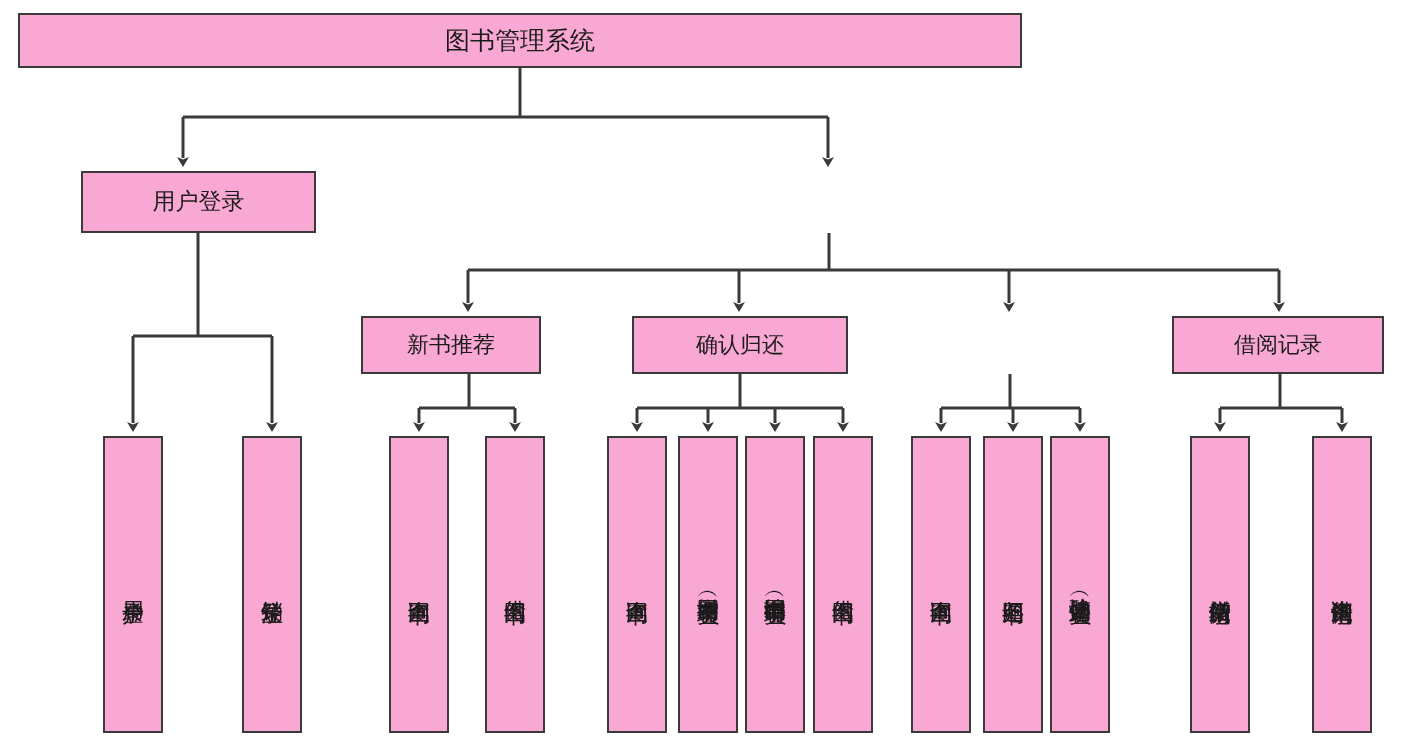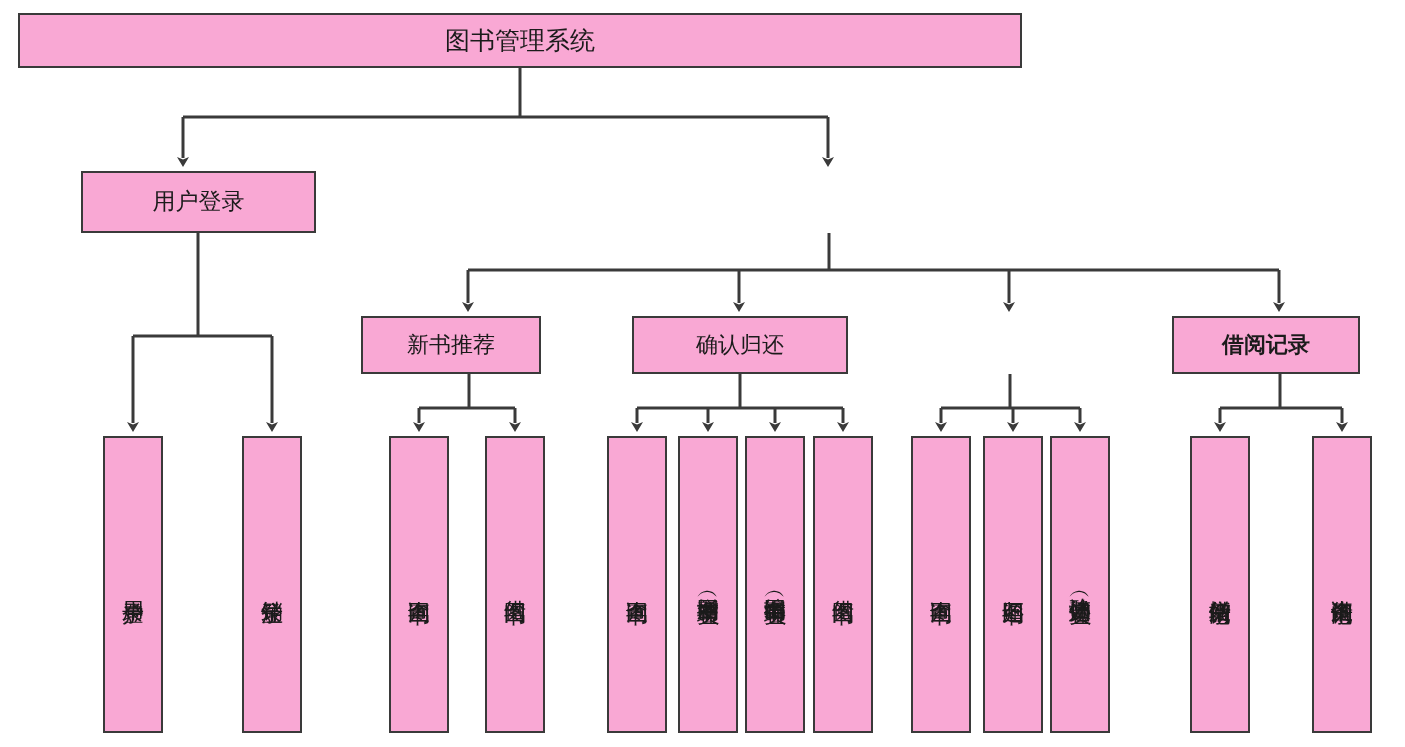--- a/index.html
+++ b/index.html
@@ -154,21 +154,21 @@
 
   <div class="node level2" style="left:361px; top:316px; width:180px; height:58px;">
     <span class="label">新书推荐</span>
   </div>
 
   <div class="node level2" style="left:632px; top:316px; width:216px; height:58px;">
     <span class="label">确认归还</span>
   </div>
 
 
-  <div class="node level2" style="left:1172px; top:316px; width:188px; height:58px;font-weight:bold;">
+  <div class="node level2" style="left:1172px; top:316px; width:212px; height:58px;">
     <span class="label">借阅记录</span>
   </div>
 
   <div class="node leaf" style="left:103px; top:436px; width:60px; height:297px;">
     <span class="label">用户登录</span>
   </div>
 
   <div class="node leaf" style="left:242px; top:436px; width:60px; height:297px;">
     <span class="label">注销登录</span>
   </div>

